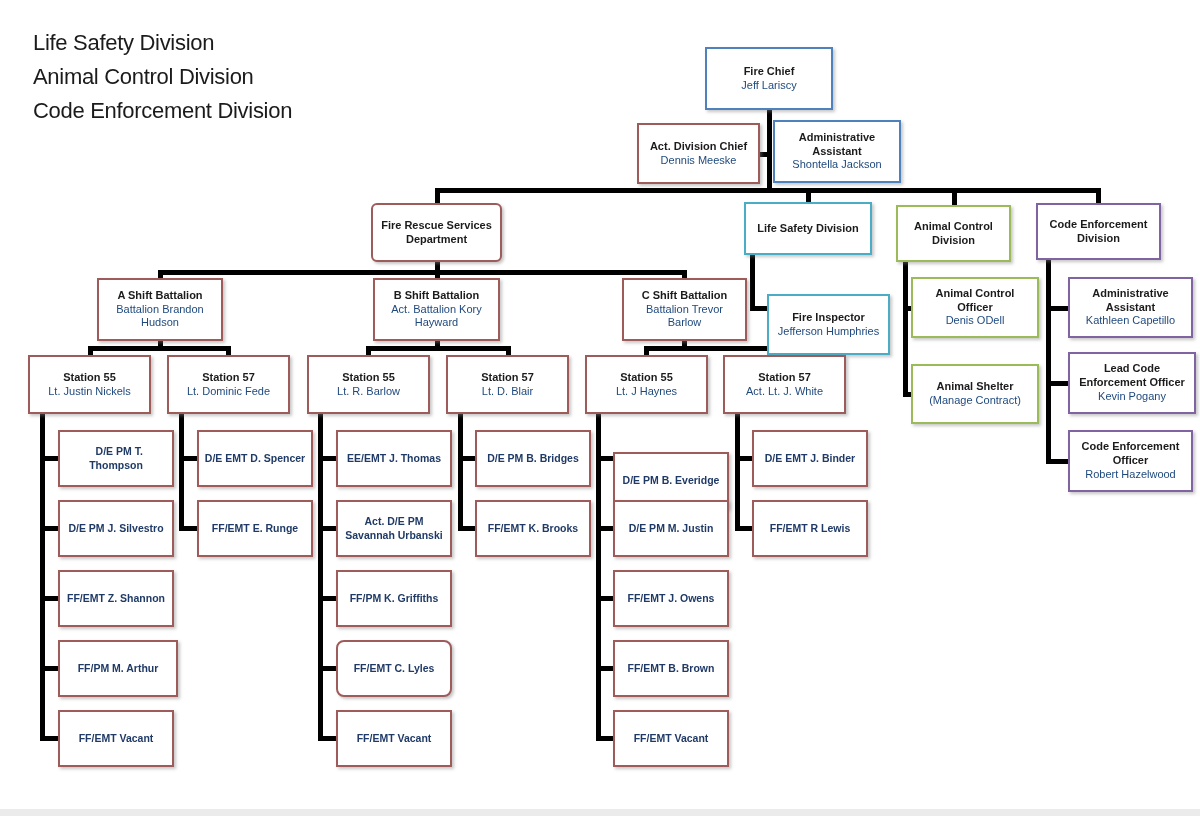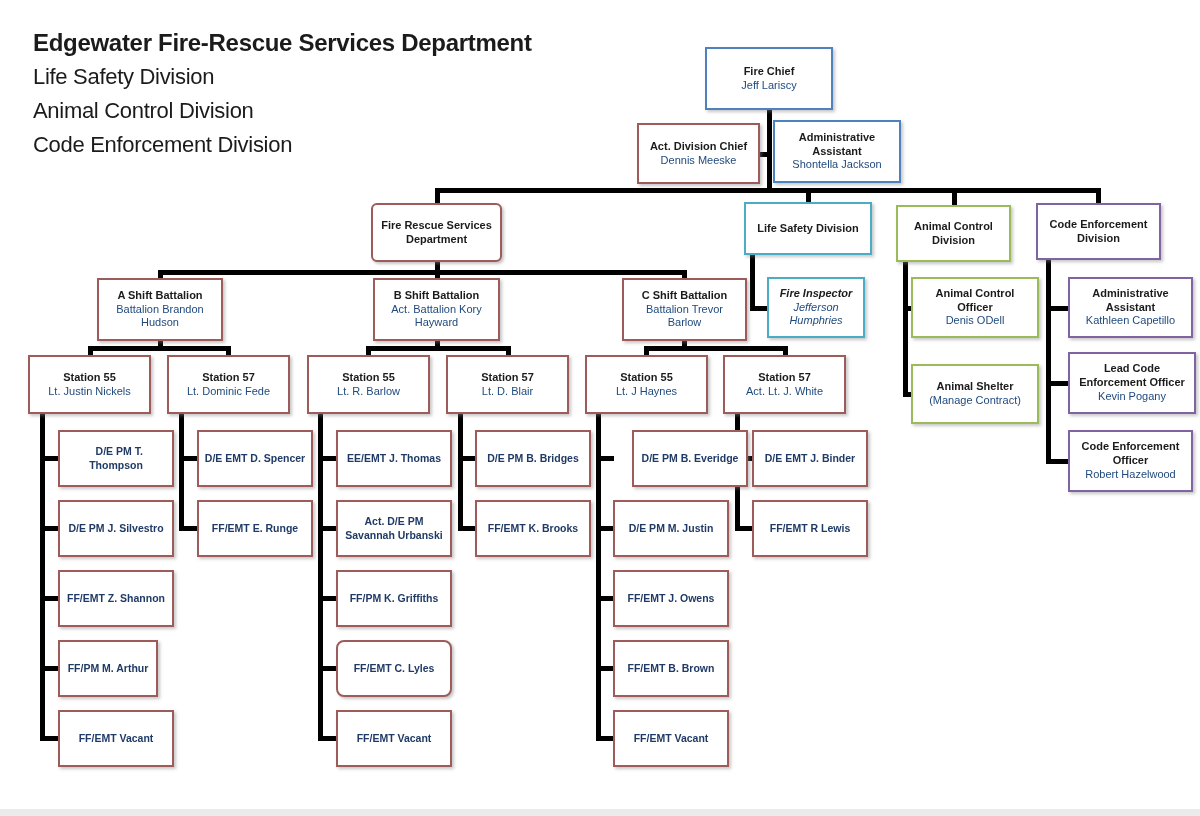--- a/index.html
+++ b/index.html
@@ -136,21 +136,20 @@
       <line x1="750" y1="308" x2="768" y2="308" stroke="#000000" stroke-width="5" shape-rendering="crispEdges"></line>
       <line x1="905" y1="262" x2="905" y2="396" stroke="#000000" stroke-width="5" shape-rendering="crispEdges"></line>
       <line x1="903" y1="308" x2="912" y2="308" stroke="#000000" stroke-width="5" shape-rendering="crispEdges"></line>
       <line x1="903" y1="394" x2="912" y2="394" stroke="#000000" stroke-width="5" shape-rendering="crispEdges"></line>
       <line x1="1048" y1="260" x2="1048" y2="463" stroke="#000000" stroke-width="5" shape-rendering="crispEdges"></line>
       <line x1="1046" y1="308" x2="1069" y2="308" stroke="#000000" stroke-width="5" shape-rendering="crispEdges"></line>
       <line x1="1046" y1="383" x2="1069" y2="383" stroke="#000000" stroke-width="5" shape-rendering="crispEdges"></line>
       <line x1="1046" y1="461" x2="1069" y2="461" stroke="#000000" stroke-width="5" shape-rendering="crispEdges"></line>
     </svg>
   <div class="header">
-    <div class="h-title">Edgewater Fire-Rescue Services Department</div>
     <div class="h-sub">Life Safety Division</div>
     <div class="h-sub">Animal Control Division</div>
     <div class="h-sub">Code Enforcement Division</div>
   </div>
   <div id="nodes">
       <div class="node person" style="left: 705px; top: 47px; width: 128px; height: 63px; border-color: rgb(79, 129, 189);">
         <span class="t">Fire Chief</span>
         <span class="n">Jeff Lariscy</span>
       </div>
       <div class="node person" style="left: 637px; top: 123px; width: 123px; height: 61px; border-color: rgb(157, 91, 89);">
@@ -170,21 +169,21 @@
         <span class="t">Life Safety Division</span>
       </div>
       <div class="node unit" style="left: 896px; top: 205px; width: 115px; height: 57px; border-color: rgb(155, 187, 89);">
         <span class="t">Animal Control
 Division</span>
       </div>
       <div class="node unit" style="left: 1036px; top: 203px; width: 125px; height: 57px; border-color: rgb(128, 100, 162);">
         <span class="t">Code Enforcement
 Division</span>
       </div>
-      <div class="node person" style="left: 767px; top: 277px; width: 98px; height: 61px; border-color: rgb(75, 172, 198); font-style: italic;">
+      <div class="node person" style="left: 767px; top: 294px; width: 123px; height: 61px; border-color: rgb(75, 172, 198);">
         <span class="t">Fire Inspector</span>
         <span class="n">Jefferson Humphries</span>
       </div>
       <div class="node person" style="left: 911px; top: 277px; width: 128px; height: 61px; border-color: rgb(155, 187, 89);">
         <span class="t">Animal Control
 Officer</span>
         <span class="n">Denis ODell</span>
       </div>
       <div class="node person" style="left: 1068px; top: 277px; width: 125px; height: 61px; border-color: rgb(128, 100, 162);">
         <span class="t">Administrative
@@ -247,21 +246,21 @@
       <div class="node staff" style="left: 58px; top: 430px; width: 116px; height: 57px; border-color: rgb(157, 91, 89); text-align: right;">
         <span class="t">D/E PM T.
 Thompson</span>
       </div>
       <div class="node staff" style="left: 58px; top: 500px; width: 116px; height: 57px; border-color: rgb(157, 91, 89);">
         <span class="t">D/E PM J. Silvestro</span>
       </div>
       <div class="node staff" style="left: 58px; top: 570px; width: 116px; height: 57px; border-color: rgb(157, 91, 89);">
         <span class="t">FF/EMT Z. Shannon</span>
       </div>
-      <div class="node staff" style="left: 58px; top: 640px; width: 100px; height: 57px; border-color: rgb(157, 91, 89);">
+      <div class="node staff" style="left: 58px; top: 640px; width: 120px; height: 57px; border-color: rgb(157, 91, 89);">
         <span class="t">FF/PM M. Arthur</span>
       </div>
       <div class="node staff" style="left: 58px; top: 710px; width: 116px; height: 57px; border-color: rgb(157, 91, 89);">
         <span class="t">FF/EMT Vacant</span>
       </div>
       <div class="node staff" style="left: 197px; top: 430px; width: 116px; height: 57px; border-color: rgb(157, 91, 89);">
         <span class="t">D/E EMT D. Spencer</span>
       </div>
       <div class="node staff" style="left: 197px; top: 500px; width: 116px; height: 57px; border-color: rgb(157, 91, 89);">
         <span class="t">FF/EMT E. Runge</span>
@@ -281,21 +280,21 @@
       </div>
       <div class="node staff" style="left: 336px; top: 710px; width: 116px; height: 57px; border-color: rgb(157, 91, 89);">
         <span class="t">FF/EMT Vacant</span>
       </div>
       <div class="node staff" style="left: 475px; top: 430px; width: 116px; height: 57px; border-color: rgb(157, 91, 89);">
         <span class="t">D/E PM B. Bridges</span>
       </div>
       <div class="node staff" style="left: 475px; top: 500px; width: 116px; height: 57px; border-color: rgb(157, 91, 89);">
         <span class="t">FF/EMT K. Brooks</span>
       </div>
-      <div class="node staff" style="left: 613px; top: 430px; width: 116px; height: 57px; border-color: rgb(157, 91, 89); margin-left: 19px;">
+      <div class="node staff" style="left: 613px; top: 452px; width: 116px; height: 57px; border-color: rgb(157, 91, 89);">
         <span class="t">D/E PM B. Everidge</span>
       </div>
       <div class="node staff" style="left: 613px; top: 500px; width: 116px; height: 57px; border-color: rgb(157, 91, 89);">
         <span class="t">D/E PM M. Justin</span>
       </div>
       <div class="node staff" style="left: 613px; top: 570px; width: 116px; height: 57px; border-color: rgb(157, 91, 89);">
         <span class="t">FF/EMT J. Owens</span>
       </div>
       <div class="node staff" style="left: 613px; top: 640px; width: 116px; height: 57px; border-color: rgb(157, 91, 89);">
         <span class="t">FF/EMT B. Brown</span>

